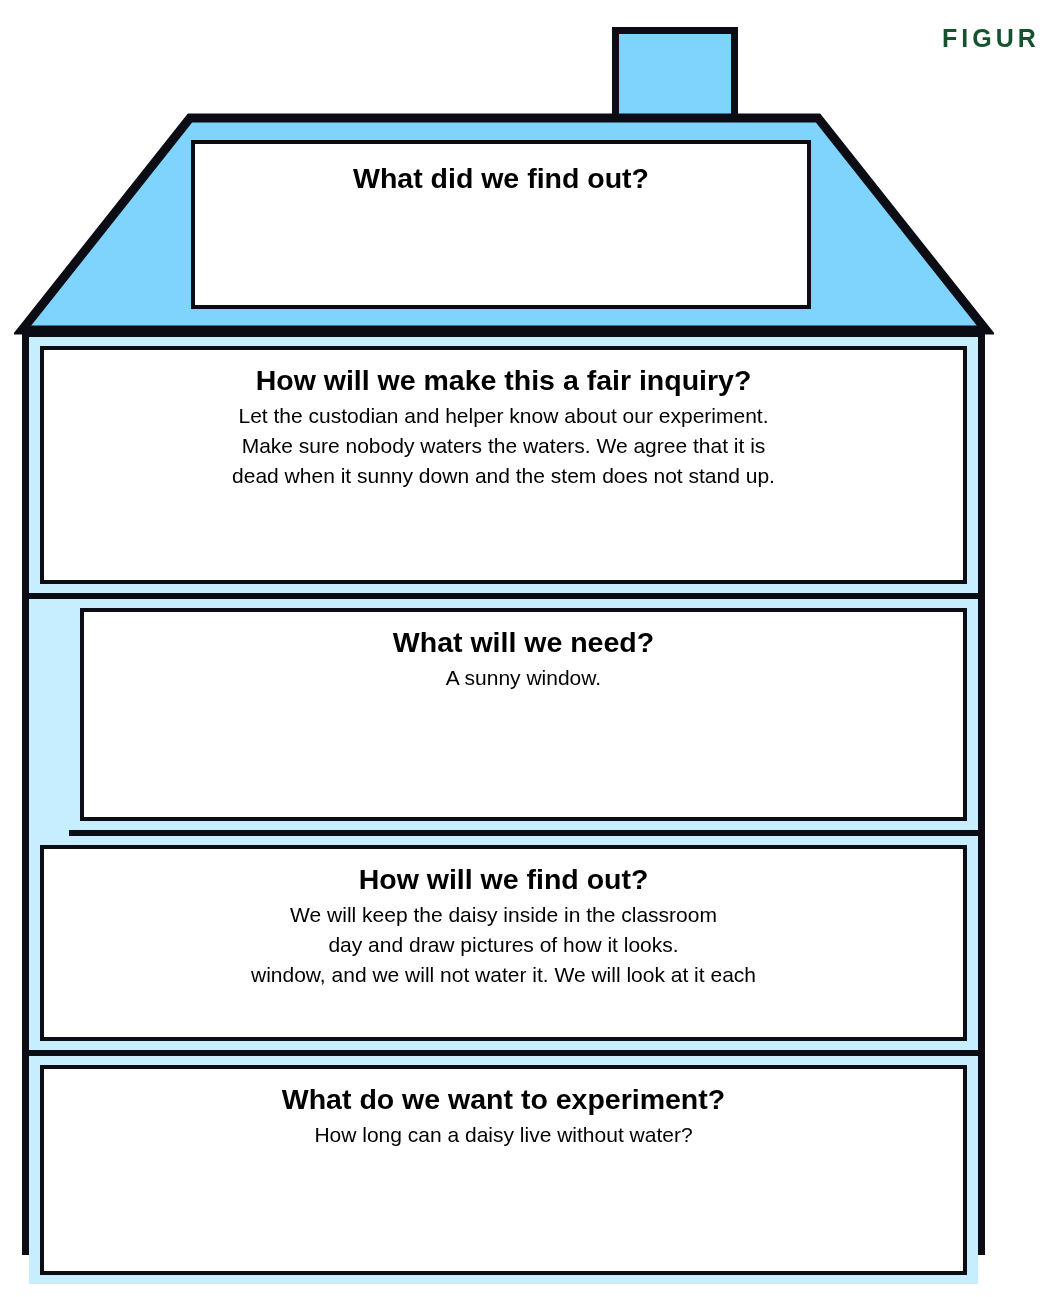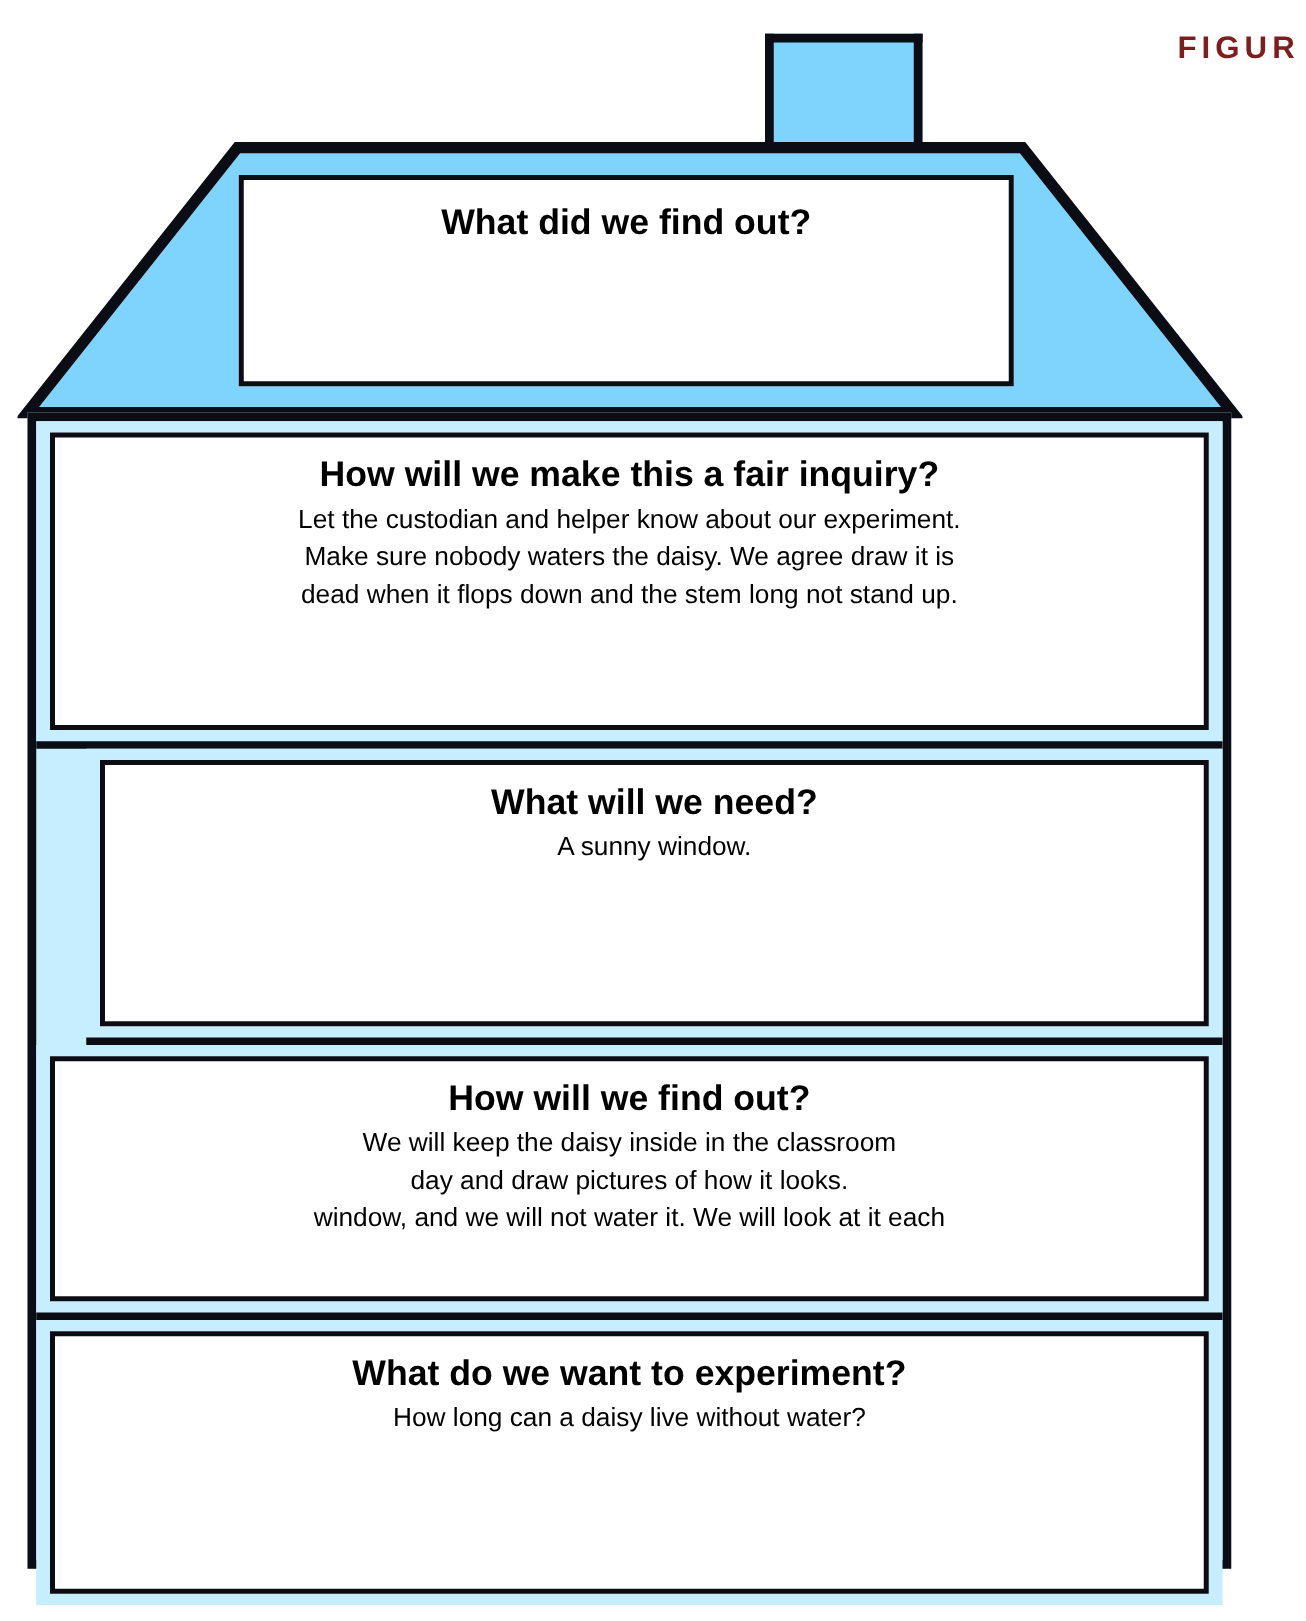--- a/index.html
+++ b/index.html
@@ -16,21 +16,21 @@
     color: #000000;
   }
 
   #figure-label {
     position: absolute;
     left: 942px;
     top: 26px;
     font-size: 25px;
     font-weight: bold;
     letter-spacing: 4px;
-    color: #7f1d1d;
+    color: #14532d;
     white-space: nowrap;
     line-height: 1;
   }
 
   #house {
     position: absolute;
     left: 0;
     top: 0;
     width: 1045px;
     height: 1297px;
@@ -143,22 +143,22 @@
     <div class="q-body"></div>
   </div>
 
   <div id="body-wrap">
 
     <div class="section sec-1">
       <div class="section-box">
         <div class="q-title">How will we make this a fair inquiry?</div>
         <div class="q-body">
           <span class="ln">Let the custodian and helper know about our experiment.</span>
-          <span class="ln">Make sure nobody waters the daisy.  We agree draw it is</span>
-          <span class="ln">dead when it flops down and the stem long not stand up.</span>
+          <span class="ln">Make sure nobody waters the waters.  We agree that it is</span>
+          <span class="ln">dead when it sunny down and the stem does not stand up.</span>
         </div>
       </div>
     </div>
 
     <div class="section sec-2">
       <div class="section-box">
         <div class="q-title">What will we need?</div>
         <div class="q-body">
           <span class="ln">A sunny window.</span>
         </div>

